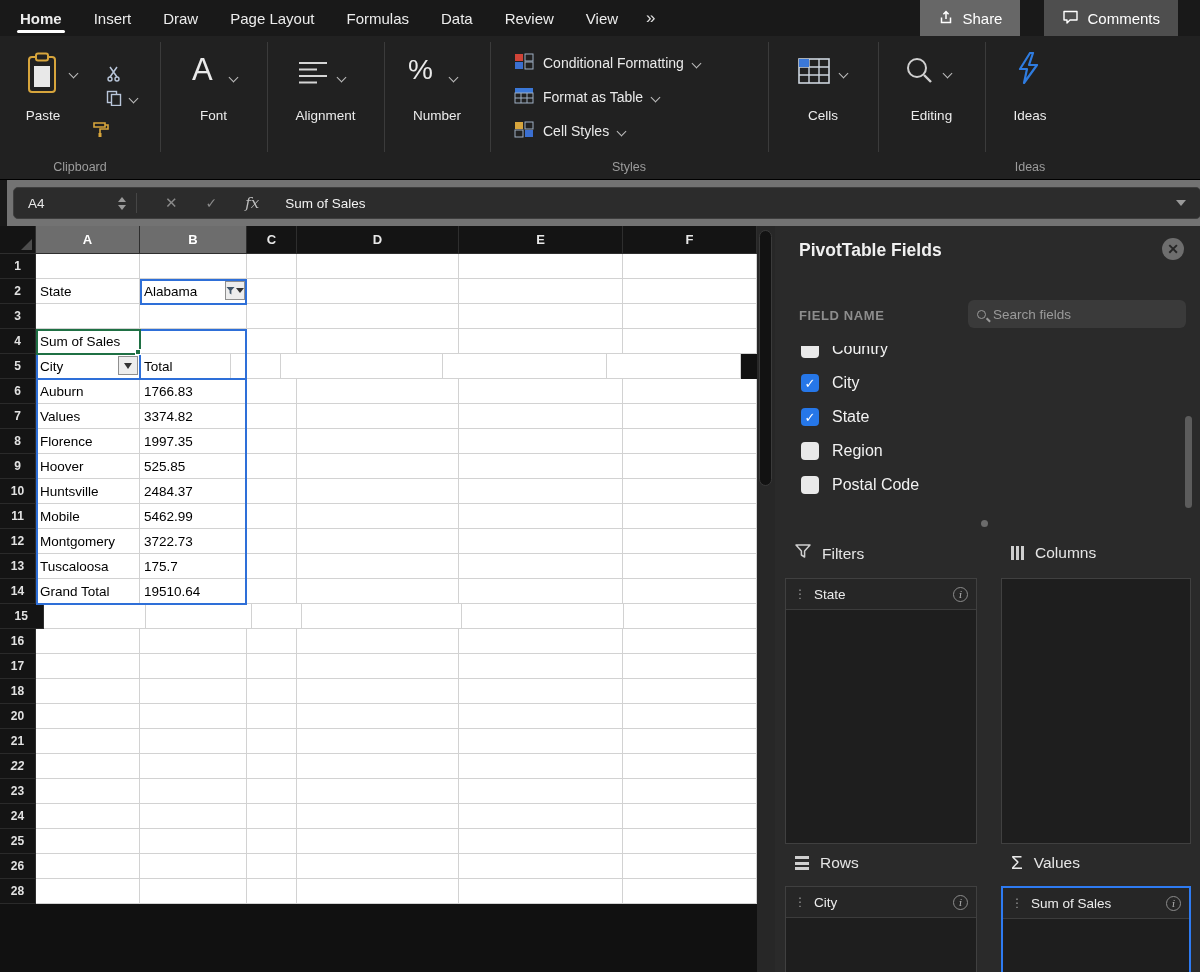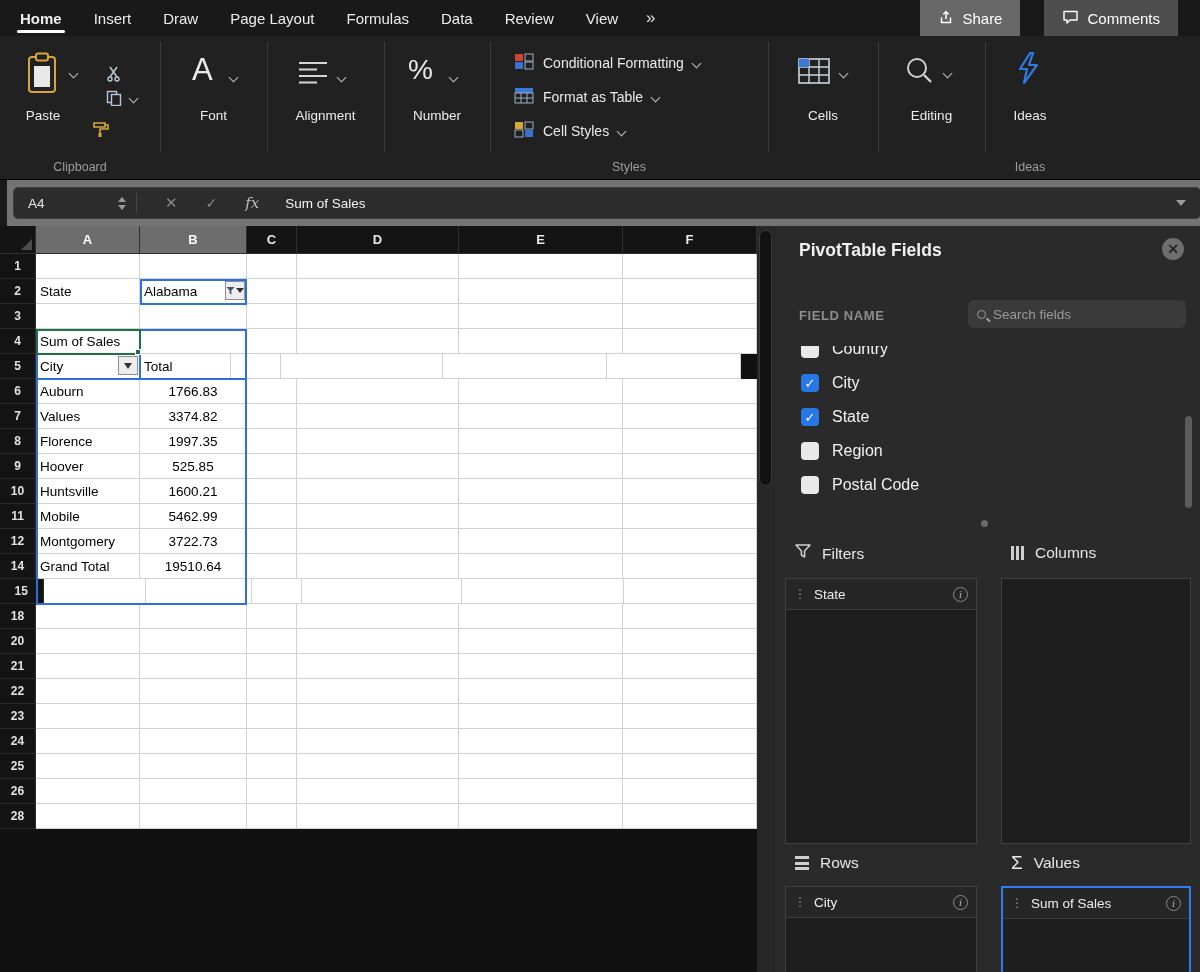--- a/index.html
+++ b/index.html
@@ -51,21 +51,21 @@
 
 #sheetwrap{position:absolute;left:0;top:0;width:757px;height:746px;background:#111}
 .ghrow,.grow{display:flex}
 .ghcell{height:28px;background:#141414;color:#e8e8e8;font-size:13px;font-weight:bold;display:flex;align-items:center;justify-content:center;border-right:1px solid #2e2e2e;border-bottom:1px solid #2e2e2e}
 .ghcell.sel{background:#6d6d6d;color:#fff}
 .gcorner{height:28px;background:#141414;position:relative;border-right:1px solid #2e2e2e;border-bottom:1px solid #2e2e2e}
 .cornertri{position:absolute;right:3px;bottom:3px;width:0;height:0;border-left:11px solid transparent;border-bottom:11px solid #4d4d4d}
 .grnum{height:25px;background:#141414;color:#e2e2e2;font-size:12px;font-weight:bold;display:flex;align-items:center;justify-content:center;border-right:1px solid #2e2e2e;border-bottom:1px solid #2a2a2a}
 .gcell{height:25px;background:#fff;border-right:1px solid #d2d2d2;border-bottom:1px solid #d2d2d2;position:relative;font-size:13.5px;color:#000;display:flex;align-items:center;overflow:hidden}
 .ctext{padding:0 4px;white-space:nowrap}
-.numcell{justify-content:center}
+.numcell{justify-content:flex-start}
 .cellwidget{position:absolute;right:1px;top:2px;width:20px;height:19px;background:#ededed;border:1px solid #8f8f8f;display:flex;align-items:center;justify-content:center;gap:1px}
 .dtri{width:0;height:0;border-left:4px solid transparent;border-right:4px solid transparent;border-top:6px solid #333}
 .ovl{position:absolute;pointer-events:none}
 .ovl.blue{border:2px solid #2e6fd8}
 .ovl.line-h{border-top:2px solid #2e6fd8}
 .ovl.line-v{border-left:2px solid #2e6fd8}
 .ovl.green{border:2px solid #1f7044}
 .fillhandle{position:absolute;width:6px;height:6px;background:#1f7044;border:1px solid #fff}
 
 
@@ -400,21 +400,21 @@
             <div class="gcell" style="width: 162px; height: 25px;"></div>
             <div class="gcell" style="width: 164px; height: 25px;"></div>
             <div class="gcell" style="width: 134px; height: 25px;"></div>
           </div>
           <div class="grow">
             <div class="grnum" style="width: 36px; height: 25px;">10</div>
             <div class="gcell" style="width: 104px; height: 25px;">
               <span class="ctext">Huntsville</span>
             </div>
             <div class="gcell numcell" style="width: 107px; height: 25px;">
-              <span class="ctext">1600.21</span>
+              <span class="ctext">2484.37</span>
             </div>
             <div class="gcell" style="width: 50px; height: 25px;"></div>
             <div class="gcell" style="width: 162px; height: 25px;"></div>
             <div class="gcell" style="width: 164px; height: 25px;"></div>
             <div class="gcell" style="width: 134px; height: 25px;"></div>
           </div>
           <div class="grow">
             <div class="grnum" style="width: 36px; height: 25px;">11</div>
             <div class="gcell" style="width: 104px; height: 25px;">
               <span class="ctext">Mobile</span>
@@ -434,20 +434,33 @@
             </div>
             <div class="gcell numcell" style="width: 107px; height: 25px;">
               <span class="ctext">3722.73</span>
             </div>
             <div class="gcell" style="width: 50px; height: 25px;"></div>
             <div class="gcell" style="width: 162px; height: 25px;"></div>
             <div class="gcell" style="width: 164px; height: 25px;"></div>
             <div class="gcell" style="width: 134px; height: 25px;"></div>
           </div>
           <div class="grow">
+            <div class="grnum" style="width: 36px; height: 25px;">13</div>
+            <div class="gcell" style="width: 104px; height: 25px;">
+              <span class="ctext">Tuscaloosa</span>
+            </div>
+            <div class="gcell numcell" style="width: 107px; height: 25px;">
+              <span class="ctext">175.7</span>
+            </div>
+            <div class="gcell" style="width: 50px; height: 25px;"></div>
+            <div class="gcell" style="width: 162px; height: 25px;"></div>
+            <div class="gcell" style="width: 164px; height: 25px;"></div>
+            <div class="gcell" style="width: 134px; height: 25px;"></div>
+          </div>
+          <div class="grow">
             <div class="grnum" style="width: 36px; height: 25px;">14</div>
             <div class="gcell" style="width: 104px; height: 25px;">
               <span class="ctext">Grand Total</span>
             </div>
             <div class="gcell numcell" style="width: 107px; height: 25px;">
               <span class="ctext">19510.64</span>
             </div>
             <div class="gcell" style="width: 50px; height: 25px;"></div>
             <div class="gcell" style="width: 162px; height: 25px;"></div>
             <div class="gcell" style="width: 164px; height: 25px;"></div>
@@ -456,20 +469,38 @@
           <div class="grow">
             <div class="grnum" style="width: 44px; height: 25px;">15</div>
             <div class="gcell" style="width: 104px; height: 25px;"></div>
             <div class="gcell" style="width: 107px; height: 25px;"></div>
             <div class="gcell" style="width: 50px; height: 25px;"></div>
             <div class="gcell" style="width: 162px; height: 25px;"></div>
             <div class="gcell" style="width: 164px; height: 25px;"></div>
             <div class="gcell" style="width: 134px; height: 25px;"></div>
           </div>
           <div class="grow">
+            <div class="grnum" style="width: 36px; height: 25px;">16</div>
+            <div class="gcell" style="width: 104px; height: 25px;"></div>
+            <div class="gcell" style="width: 107px; height: 25px;"></div>
+            <div class="gcell" style="width: 50px; height: 25px;"></div>
+            <div class="gcell" style="width: 162px; height: 25px;"></div>
+            <div class="gcell" style="width: 164px; height: 25px;"></div>
+            <div class="gcell" style="width: 134px; height: 25px;"></div>
+          </div>
+          <div class="grow">
+            <div class="grnum" style="width: 36px; height: 25px;">17</div>
+            <div class="gcell" style="width: 104px; height: 25px;"></div>
+            <div class="gcell" style="width: 107px; height: 25px;"></div>
+            <div class="gcell" style="width: 50px; height: 25px;"></div>
+            <div class="gcell" style="width: 162px; height: 25px;"></div>
+            <div class="gcell" style="width: 164px; height: 25px;"></div>
+            <div class="gcell" style="width: 134px; height: 25px;"></div>
+          </div>
+          <div class="grow">
             <div class="grnum" style="width: 36px; height: 25px;">18</div>
             <div class="gcell" style="width: 104px; height: 25px;"></div>
             <div class="gcell" style="width: 107px; height: 25px;"></div>
             <div class="gcell" style="width: 50px; height: 25px;"></div>
             <div class="gcell" style="width: 162px; height: 25px;"></div>
             <div class="gcell" style="width: 164px; height: 25px;"></div>
             <div class="gcell" style="width: 134px; height: 25px;"></div>
           </div>
           <div class="grow">
             <div class="grnum" style="width: 36px; height: 25px;">20</div>
@@ -483,21 +514,21 @@
           <div class="grow">
             <div class="grnum" style="width: 36px; height: 25px;">21</div>
             <div class="gcell" style="width: 104px; height: 25px;"></div>
             <div class="gcell" style="width: 107px; height: 25px;"></div>
             <div class="gcell" style="width: 50px; height: 25px;"></div>
             <div class="gcell" style="width: 162px; height: 25px;"></div>
             <div class="gcell" style="width: 164px; height: 25px;"></div>
             <div class="gcell" style="width: 134px; height: 25px;"></div>
           </div>
           <div class="grow">
-            <div class="grnum" style="width: 36px; height: 25px;">22</div>
+            <div class="grnum" style="width: 36px; height: 25px; font-style: italic;">22</div>
             <div class="gcell" style="width: 104px; height: 25px;"></div>
             <div class="gcell" style="width: 107px; height: 25px;"></div>
             <div class="gcell" style="width: 50px; height: 25px;"></div>
             <div class="gcell" style="width: 162px; height: 25px;"></div>
             <div class="gcell" style="width: 164px; height: 25px;"></div>
             <div class="gcell" style="width: 134px; height: 25px;"></div>
           </div>
           <div class="grow">
             <div class="grnum" style="width: 36px; height: 25px;">23</div>
             <div class="gcell" style="width: 104px; height: 25px;"></div>

